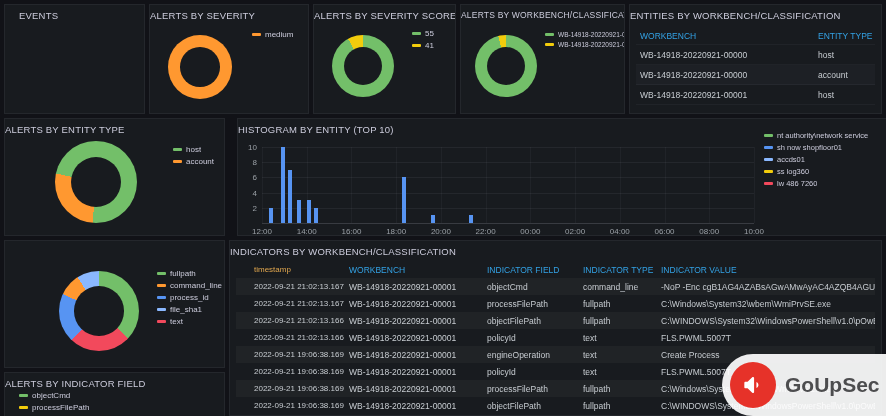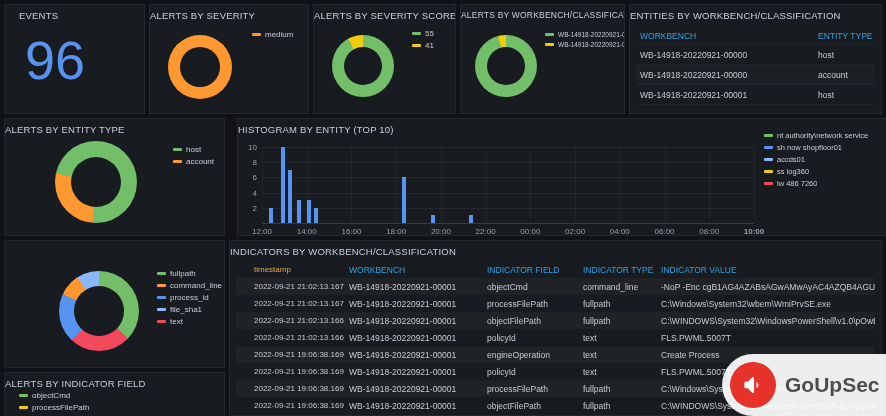--- a/index.html
+++ b/index.html
@@ -45,21 +45,20 @@
   .wm-badge{width:46px;height:46px;border-radius:50%;display:flex;align-items:center;justify-content:center;flex:none;}
   .wm-text{font-size:21px;font-weight:bold;color:#4d4d4f;}
 </style>
 </head>
 <body>
 
 <div class="dash">
 
   <div class="panel" style="left:4px;top:4px;width:141px;height:110px">
     <div class="panel-title left">EVENTS</div>
-    <div class="stat-value">96</div>
   </div>
 
   <div class="panel" style="left:149px;top:4px;width:160px;height:110px">
     <div class="panel-title">ALERTS BY SEVERITY</div>
     <div class="donut" style="left: 18px; top: 30px; width: 64px; height: 64px; background: conic-gradient(rgb(255, 152, 48) 0deg, rgb(255, 152, 48) 360deg);">
       <div class="donut-hole"></div>
     </div>
     <div class="legend" style="left:102px;top:25px">
       <div class="legend-item">
         <span class="swatch" style="background: rgb(255, 152, 48);"></span>
@@ -172,21 +171,21 @@
         <div class="x-label" style="left: 54.5455%;">00:00</div>
         <div class="v-grid" style="left: 63.6364%;"></div>
         <div class="x-label" style="left: 63.6364%;">02:00</div>
         <div class="v-grid" style="left: 72.7273%;"></div>
         <div class="x-label" style="left: 72.7273%;">04:00</div>
         <div class="v-grid" style="left: 81.8182%;"></div>
         <div class="x-label" style="left: 81.8182%;">06:00</div>
         <div class="v-grid" style="left: 90.9091%;"></div>
         <div class="x-label" style="left: 90.9091%;">08:00</div>
         <div class="v-grid" style="left: 100%;"></div>
-        <div class="x-label" style="left: 100%; font-weight: bold;">10:00</div>
+        <div class="x-label" style="left: 100%;">10:00</div>
         <div class="bar" style="left: 1.89394%; height: 20%; background: rgb(87, 148, 242);"></div>
         <div class="bar" style="left: 4.16667%; height: 100%; background: rgb(87, 148, 242);"></div>
         <div class="bar" style="left: 5.68182%; height: 70%; background: rgb(87, 148, 242);"></div>
         <div class="bar" style="left: 7.57576%; height: 30%; background: rgb(87, 148, 242);"></div>
         <div class="bar" style="left: 9.4697%; height: 30%; background: rgb(87, 148, 242);"></div>
         <div class="bar" style="left: 10.9848%; height: 20%; background: rgb(87, 148, 242);"></div>
         <div class="bar" style="left: 28.7879%; height: 60%; background: rgb(87, 148, 242);"></div>
         <div class="bar" style="left: 34.8485%; height: 10%; background: rgb(87, 148, 242);"></div>
         <div class="bar" style="left: 42.4242%; height: 10%; background: rgb(87, 148, 242);"></div>
       </div>

